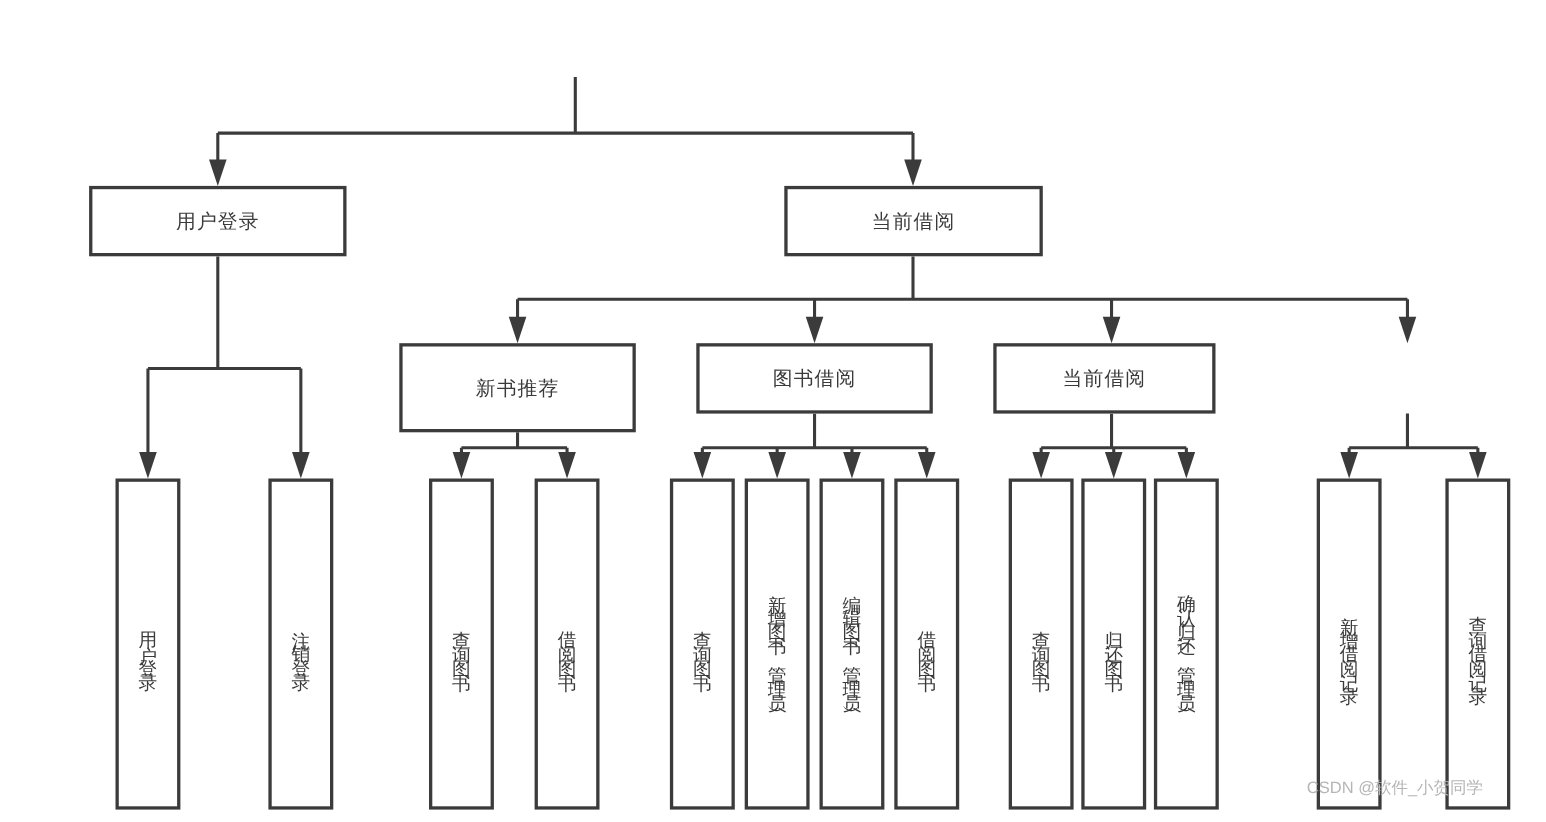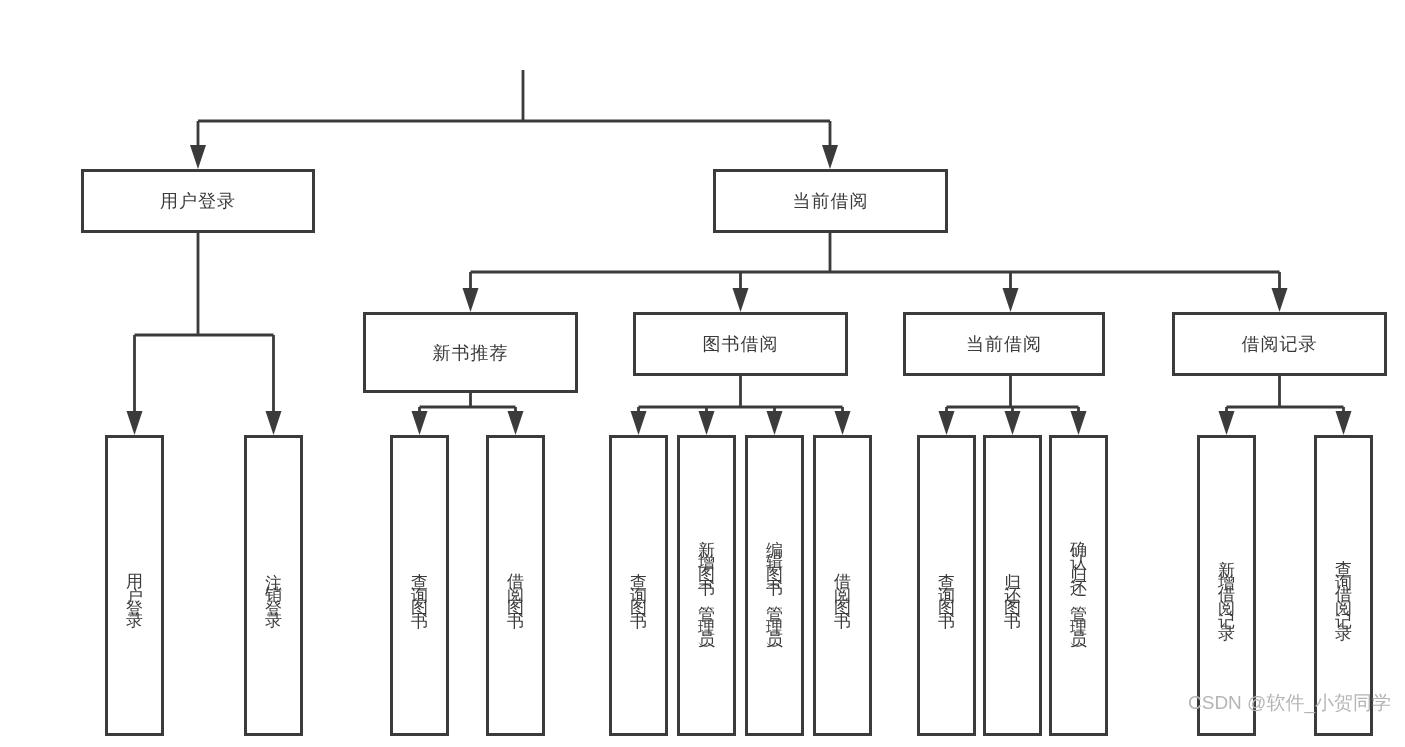--- a/index.html
+++ b/index.html
@@ -39,22 +39,22 @@
     writing-mode:vertical-rl;
     text-orientation:upright;
     font-size:17px;
     letter-spacing:13px;
     line-height:1;
     color:var(--text);
     z-index:2;
   }
   .watermark{
     position:absolute;
-    left:1188px;top:690px;
-    font-size:19px;
+    left:1188px;top:707px;
+    font-size:15px;
     color:var(--wm);
     white-space:nowrap;
     z-index:3;
   }
 </style>
 </head>
 <body>
 
 <div id="stage">
 
@@ -103,21 +103,20 @@
     </g>
   </svg>
 
 
   <div class="node" style="left:81px;top:169px;width:234px;height:64px">用户登录</div>
   <div class="node" style="left:713px;top:169px;width:235px;height:64px">当前借阅</div>
 
   <div class="node" style="left:363px;top:312px;width:215px;height:81px">新书推荐</div>
   <div class="node" style="left:633px;top:312px;width:215px;height:64px">图书借阅</div>
   <div class="node" style="left:903px;top:312px;width:202px;height:64px">当前借阅</div>
-  <div class="node" style="left:1172px;top:312px;width:215px;height:64px">借阅记录</div>
 
   <div class="leaf" style="left:105px">用户登录</div>
   <div class="leaf" style="left:244px">注销登录</div>
 
   <div class="leaf" style="left:390px">查询图书</div>
   <div class="leaf" style="left:486px">借阅图书</div>
 
   <div class="leaf" style="left:609px">查询图书</div>
   <div class="leaf" style="left:677px">新增图书（管理员）</div>
   <div class="leaf" style="left:745px">编辑图书（管理员）</div>

